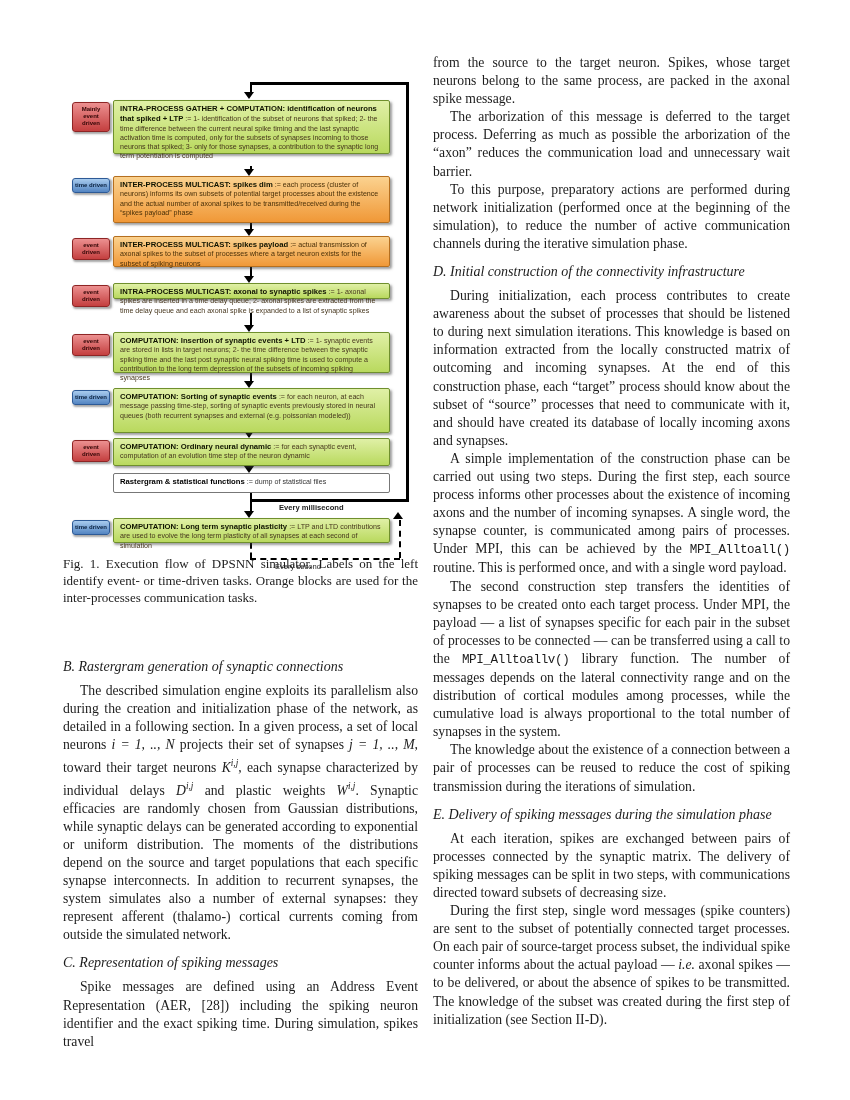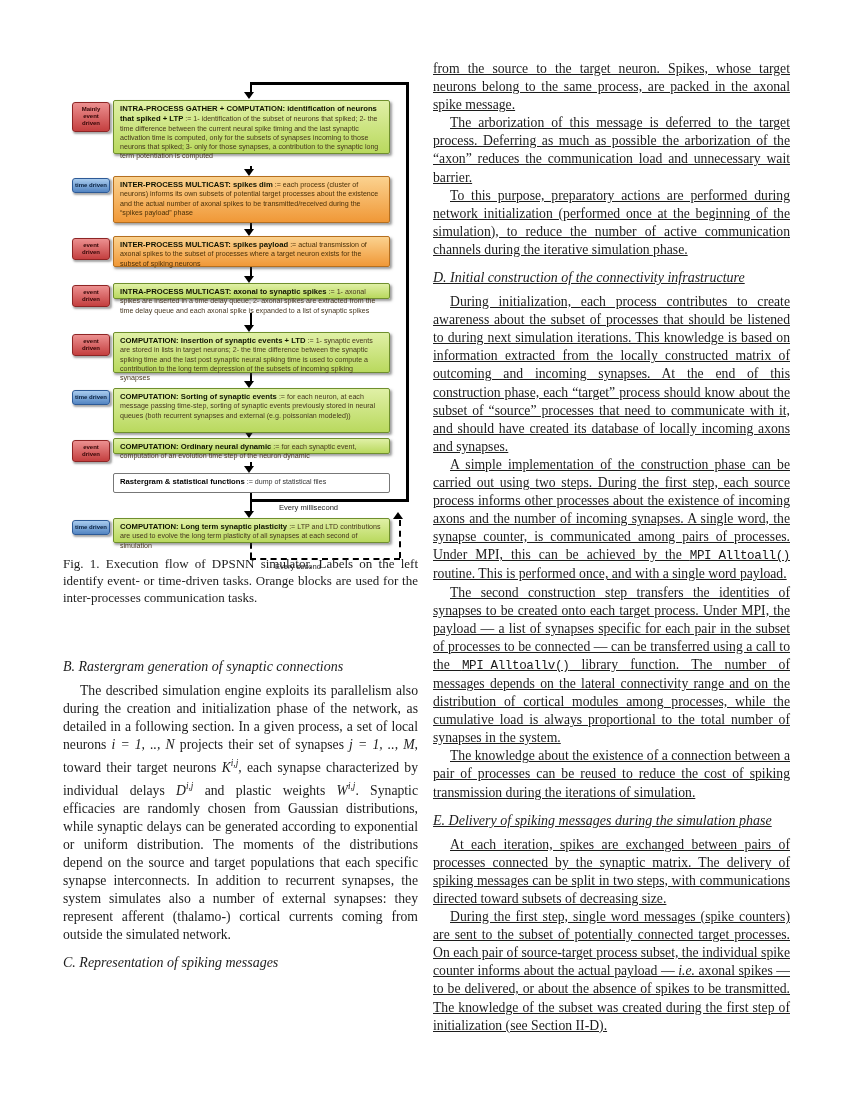--- a/index.html
+++ b/index.html
@@ -3,21 +3,21 @@
 <meta charset="utf-8">
 <style>
   html,body { margin:0; padding:0; }
   body {
     width:850px; height:1100px; background:#ffffff; position:relative;
     font-family:"Liberation Serif", serif; color:#1c1c1c; overflow:hidden;
   }
   
   .col { position:absolute; }
   #left-text  { left:63px; top:648px; width:355px; }
-  #right-col  { left:433px; top:60px; width:357px;text-decoration:underline; }
+  #right-col  { left:433px; top:54px; width:357px; }
   .para { font-size:13.7px; line-height:18.1px; text-align:justify; text-indent:17px; margin:0; }
   .para.no-indent { text-indent:0; }
   .sec-heading { font-style:italic; font-size:14px; margin:11px 0 7px 0; text-indent:0; }
   .math { font-style:italic; }
   .mono { font-family:"Liberation Mono", monospace; font-size:12.6px; letter-spacing:-0.4px; }
   sup { font-size:68%; font-style:italic; }
 
   
   #fig {
     position:absolute; left:63px; top:75px; width:355px; height:507px;
@@ -81,21 +81,21 @@
   <div class="vline" style="left:186.7px; top:387px; height:4px;"></div>
   <div class="ahead-down" style="left:181px; top:391px;"></div>
   <div class="vline" style="left:186.7px; top:418px; height:18px;"></div>
   <div class="ahead-down" style="left:181px; top:436px;"></div>
 
   <div class="dash-v" style="left:186.7px; top:468px; height:15px;"></div>
   <div class="dash-h" style="left:187px; top:483px; width:150px;"></div>
   <div class="dash-v" style="left:335.7px; top:445px; height:38px;"></div>
   <div class="ahead-up" style="left:330px; top:437px;"></div>
 
-  <div class="loop-label" style="left:216px; top:428px;">Every millisecond</div>
+  <div class="loop-label" style="left:216px; top:428px;font-weight:bold;">Every millisecond</div>
   <div class="loop-label" style="left:212px; top:487px;">Every second</div>
 
   <div class="slabel red" style="top:27px;">Mainly event driven</div>
   <div class="slabel blue" style="top:103px;">time driven</div>
   <div class="slabel red" style="top:163px;">event driven</div>
   <div class="slabel red" style="top:210px;">event driven</div>
   <div class="slabel red" style="top:259px;">event driven</div>
   <div class="slabel blue" style="top:315px;">time driven</div>
   <div class="slabel red" style="top:365px;">event driven</div>
   <div class="slabel blue" style="top:445px;">time driven</div>
@@ -117,40 +117,41 @@
     <span>:= 1- axonal spikes are inserted in a time delay queue; 2- axonal spikes are extracted from the time delay queue and each axonal spike is expanded to a list of synaptic spikes</span>
   </div>
   <div class="fblock green" style="top:257px; height:41px;">
     <b>COMPUTATION: Insertion of synaptic events + LTD</b>
     <span>:= 1- synaptic events are stored in lists in target neurons; 2- the time difference between the synaptic spiking time and the last post synaptic neural spiking time is used to compute a contribution to the long term depression of the subsets of incoming spiking synapses</span>
   </div>
   <div class="fblock green" style="top:313px; height:45px;">
     <b>COMPUTATION: Sorting of synaptic events</b>
     <span>:= for each neuron, at each message passing time-step, sorting of synaptic events previously stored in neural queues (both recurrent synapses and external (e.g. poissonian modeled))</span>
   </div>
-  <div class="fblock green" style="top:363px; height:16px;">
+  <div class="fblock green" style="top:363px; height:28px;">
     <b>COMPUTATION: Ordinary neural dynamic</b>
     <span>:= for each synaptic event, computation of an evolution time step of the neuron dynamic</span>
   </div>
   <div class="fblock white-block" style="top:398px; height:20px;">
     <b>Rastergram &amp; statistical functions</b>
     <span>:= dump of statistical files</span>
   </div>
   <div class="fblock green" style="top:443px; height:25px;">
     <b>COMPUTATION: Long term synaptic plasticity</b>
     <span>:= LTP and LTD contributions are used to evolve the long term plasticity of all synapses at each second of simulation</span>
   </div>
 </div>
 
 <div id="caption">Fig. 1.   Execution flow of DPSNN simulator. Labels on the left identify event- or time-driven tasks. Orange blocks are used for the inter-processes communication tasks.</div>
 
 <div id="left-text" class="col">
     <div class="sec-heading"><span>B. Rastergram generation of synaptic connections</span></div>
     <div class="para"><span>The described simulation engine exploits its parallelism also during the creation and initialization phase of the network, as detailed in a following section. In a given process, a set of local neurons </span><span class="math">i = 1, .., N</span><span> projects their set of synapses </span><span class="math">j = 1, .., M</span><span>, toward their target neurons </span><span class="math">K<sup>i,j</sup></span><span>, each synapse characterized by individual delays </span><span class="math">D<sup>i,j</sup></span><span> and plastic weights </span><span class="math">W<sup>i,j</sup></span><span>. Synaptic efficacies are randomly chosen from Gaussian distributions, while synaptic delays can be generated according to exponential or uniform distribution. The moments of the distributions depend on the source and target populations that each specific synapse interconnects. In addition to recurrent synapses, the system simulates also a number of external synapses: they represent afferent (thalamo-) cortical currents coming from outside the simulated network.</span></div>
     <div class="sec-heading"><span>C. Representation of spiking messages</span></div>
+    <div class="para"><span>Spike messages are defined using an Address Event Representation (AER, [28]) including the spiking neuron identifier and the exact spiking time. During simulation, spikes travel</span></div>
   </div>
 <div id="right-col" class="col">
     <div class="para no-indent"><span>from the source to the target neuron. Spikes, whose target neurons belong to the same process, are packed in the axonal spike message.</span></div>
     <div class="para"><span>The arborization of this message is deferred to the target process. Deferring as much as possible the arborization of the “axon” reduces the communication load and unnecessary wait barrier.</span></div>
     <div class="para"><span>To this purpose, preparatory actions are performed during network initialization (performed once at the beginning of the simulation), to reduce the number of active communication channels during the iterative simulation phase.</span></div>
     <div class="sec-heading"><span>D. Initial construction of the connectivity infrastructure</span></div>
     <div class="para"><span>During initialization, each process contributes to create awareness about the subset of processes that should be listened to during next simulation iterations. This knowledge is based on information extracted from the locally constructed matrix of outcoming and incoming synapses. At the end of this construction phase, each “target” process should know about the subset of “source” processes that need to communicate with it, and should have created its database of locally incoming axons and synapses.</span></div>
     <div class="para"><span>A simple implementation of the construction phase can be carried out using two steps. During the first step, each source process informs other processes about the existence of incoming axons and the number of incoming synapses. A single word, the synapse counter, is communicated among pairs of processes. Under MPI, this can be achieved by the </span><span class="mono">MPI_Alltoall()</span><span> routine. This is performed once, and with a single word payload.</span></div>
     <div class="para"><span>The second construction step transfers the identities of synapses to be created onto each target process. Under MPI, the payload — a list of synapses specific for each pair in the subset of processes to be connected — can be transferred using a call to the </span><span class="mono">MPI_Alltoallv()</span><span> library function. The number of messages depends on the lateral connectivity range and on the distribution of cortical modules among processes, while the cumulative load is always proportional to the total number of synapses in the system.</span></div>
     <div class="para"><span>The knowledge about the existence of a connection between a pair of processes can be reused to reduce the cost of spiking transmission during the iterations of simulation.</span></div>

